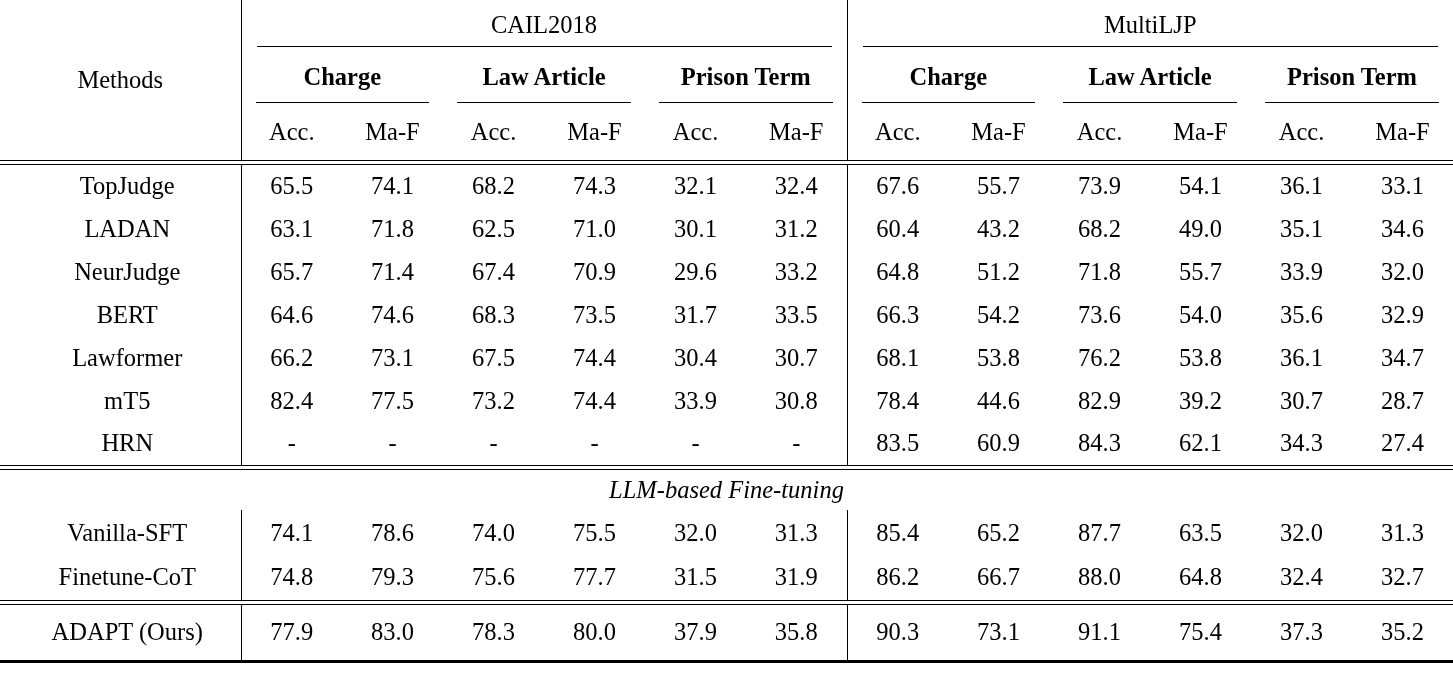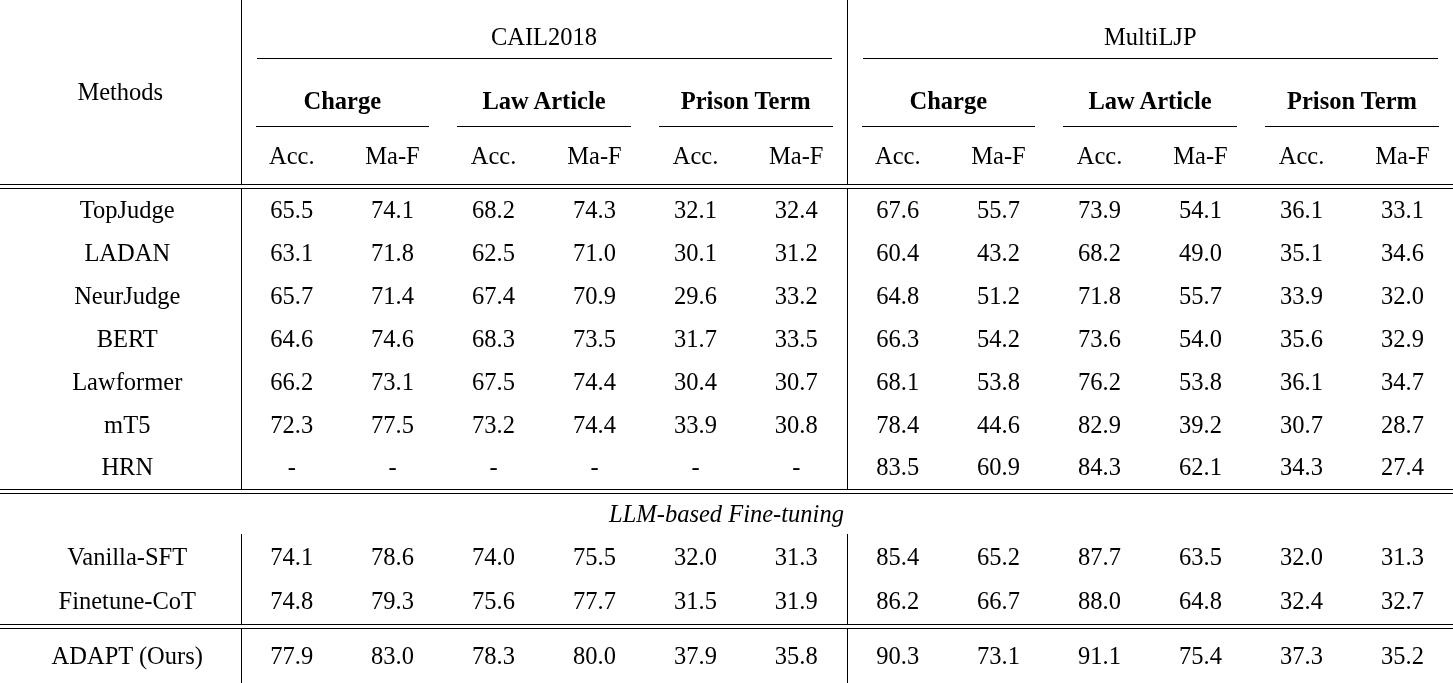--- a/index.html
+++ b/index.html
@@ -44,21 +44,21 @@
     padding-left: 14px !important;
   }
   th.methods-head {
     text-align: left;
     padding-left: 14px;
     padding-bottom: 26px;
     vertical-align: middle;
   }
   .ds-inner {
     height: 42px;
-    margin: 16px 15px;
+    margin: 4px 15px;
     display: flex;
     align-items: center;
     justify-content: center;
     border-bottom: 1.5px solid #000;
   }
   .task-inner {
     height: 49px;
     margin: 0 14px;
     display: flex;
     align-items: center;
@@ -234,21 +234,21 @@
           <td class="v-right">30.7</td>
           <td class="">68.1</td>
           <td class="">53.8</td>
           <td class="">76.2</td>
           <td class="">53.8</td>
           <td class="">36.1</td>
           <td class="">34.7</td>
         </tr>
         <tr>
           <td class="methods-cell v-right">mT5</td>
-          <td class="">72.3</td>
+          <td class="">82.4</td>
           <td class="">77.5</td>
           <td class="">73.2</td>
           <td class="">74.4</td>
           <td class="">33.9</td>
           <td class="v-right">30.8</td>
           <td class="">78.4</td>
           <td class="">44.6</td>
           <td class="">82.9</td>
           <td class="">39.2</td>
           <td class="">30.7</td>

